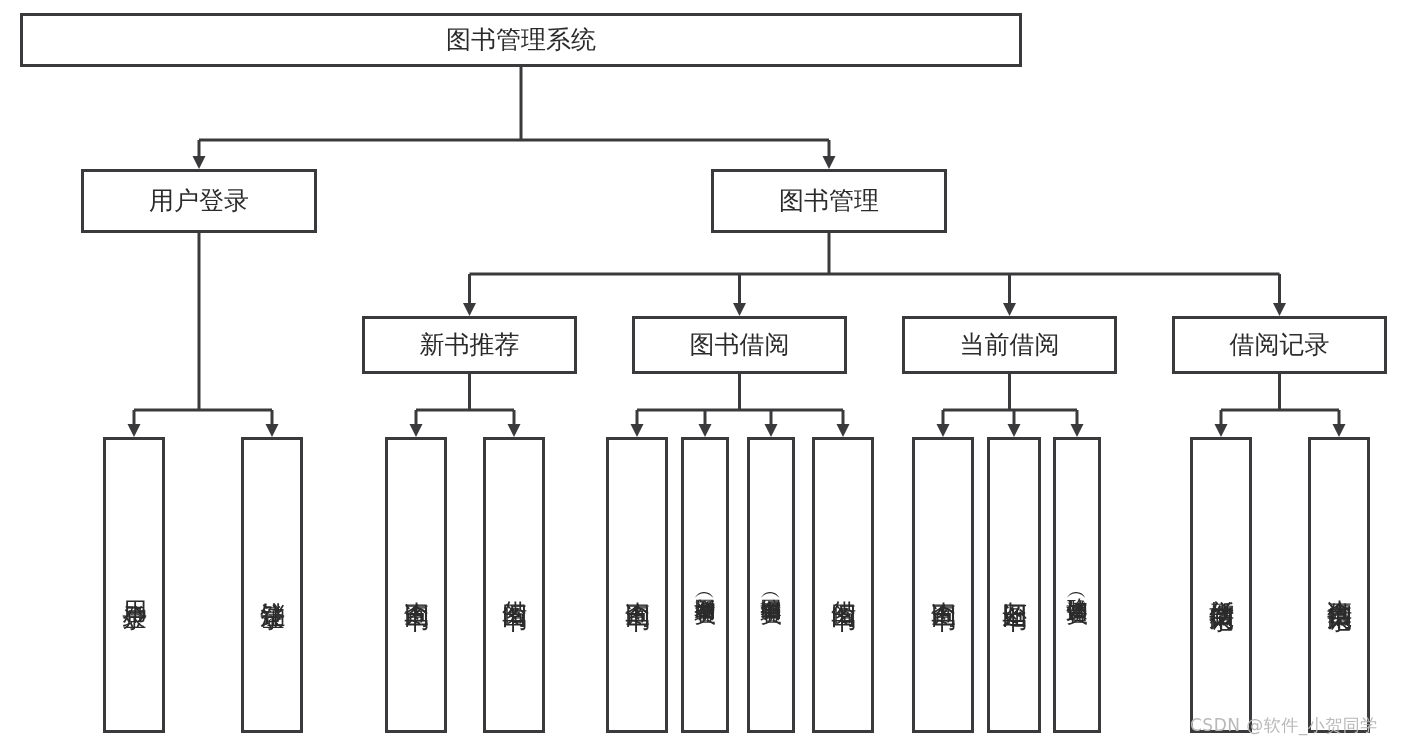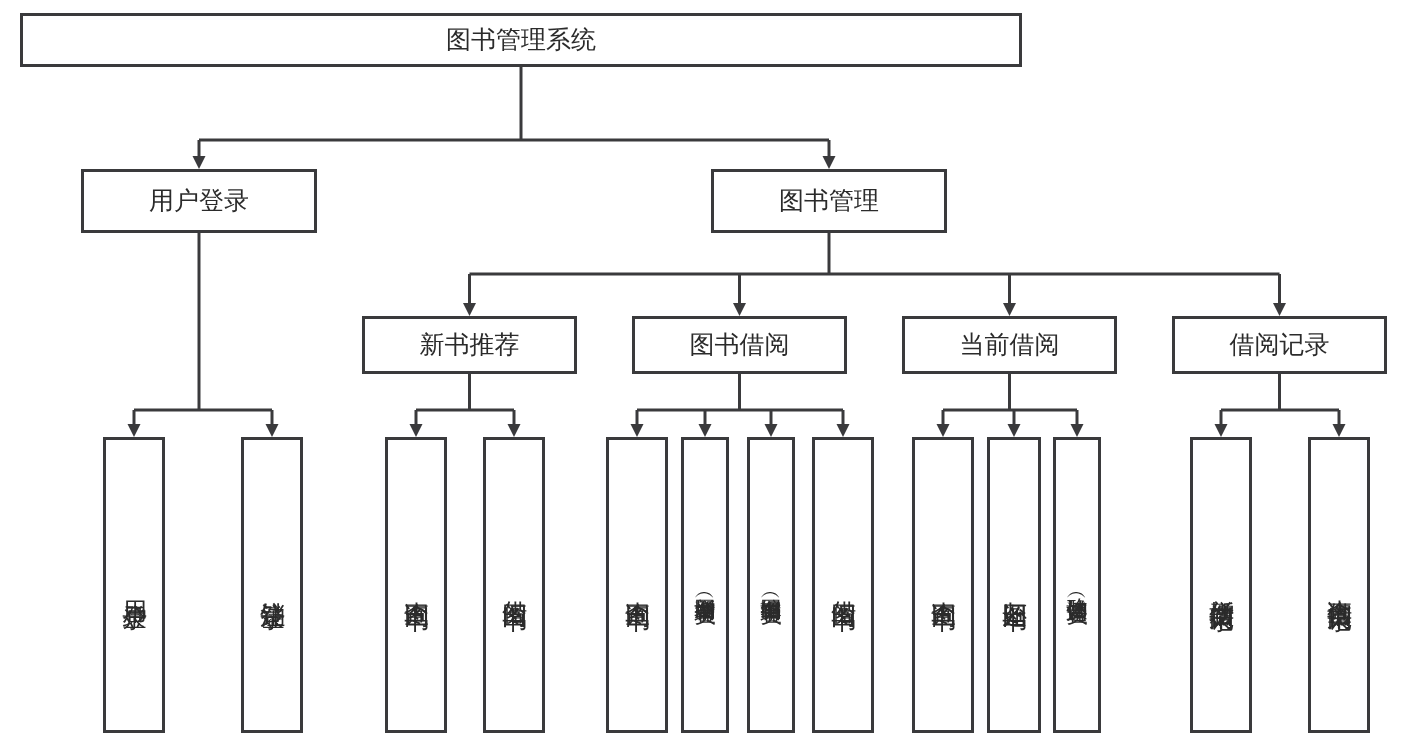--- a/index.html
+++ b/index.html
@@ -178,14 +178,15 @@
       <div class="vtext" style="left: 681px; top: 437px; width: 48px; height: 296px; font-size: 21px; letter-spacing: 1px;">新增图书（管理员）</div>
       <div class="vtext" style="left: 747px; top: 437px; width: 48px; height: 296px; font-size: 21px; letter-spacing: 1px;">编辑图书（管理员）</div>
       <div class="vtext" style="left: 812px; top: 437px; width: 62px; height: 296px;">借阅图书</div>
       <div class="vtext" style="left: 912px; top: 437px; width: 62px; height: 296px;">查询图书</div>
       <div class="vtext" style="left: 987px; top: 437px; width: 54px; height: 296px;">归还图书</div>
       <div class="vtext" style="left: 1053px; top: 437px; width: 48px; height: 296px; font-size: 21px; letter-spacing: 1px;">确认归还（管理员）</div>
       <div class="vtext" style="left: 1190px; top: 437px; width: 62px; height: 296px;">新增借阅记录</div>
       <div class="vtext" style="left: 1308px; top: 437px; width: 62px; height: 296px;">查询借阅记录</div>
     </div>
 
+  <div class="watermark">CSDN @软件_小贺同学</div>
 
 </div>
 
 </body></html>

